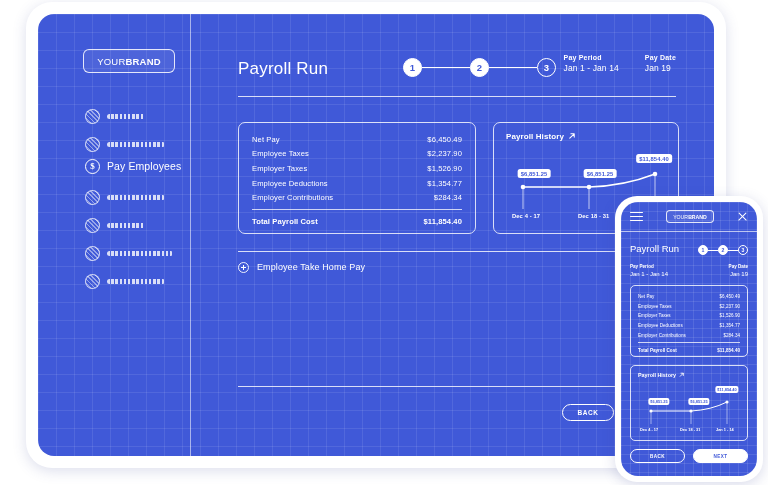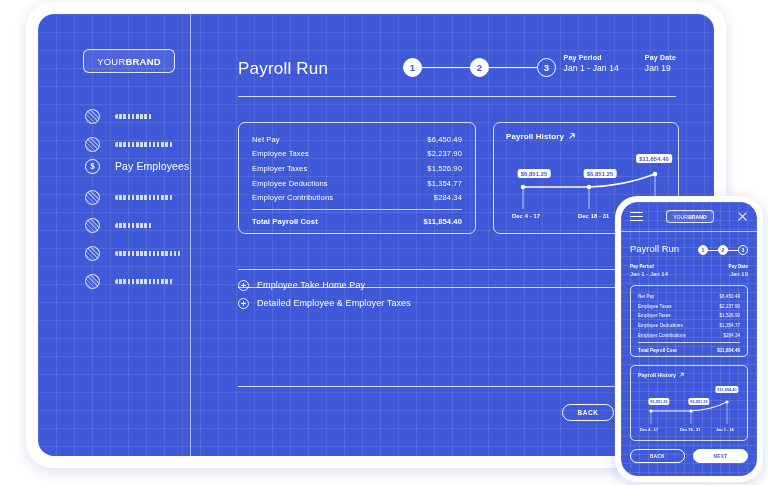--- a/index.html
+++ b/index.html
@@ -59,21 +59,21 @@
     border-radius: 6px;
     background: rgba(255,255,255,0.07);
     display: flex; align-items: center; justify-content: center;
     letter-spacing: .2px;
   }
   #brand .b1 { color: #fff; font-size: 9.5px; font-weight: 400; }
   #brand .b2 { color: #fff; font-size: 9.5px; font-weight: 700; }
 
   .nav-item {
     position: absolute; left: 47px;
-    display: flex; align-items: center; gap: 15px;
+    display: flex; align-items: center; gap: 7px;
     height: 18px;
   }
   .nav-dot {
     width: 15px; height: 15px; border-radius: 50%;
     border: 1.1px solid rgba(255,255,255,0.72);
     flex: 0 0 auto;
     background-image:
       repeating-linear-gradient(45deg, rgba(255,255,255,0.45) 0 1px, transparent 1px 3px);
   }
   .nav-ghost {
@@ -410,27 +410,23 @@
 
             <div class="pt-label" style="left:30px; top:22px">$6,851.25</div>
             <div class="pt-label" style="left:96px; top:22px">$6,851.25</div>
             <div class="pt-label" style="left:150px; top:7px">$11,854.40</div>
 
             <div class="x-label" style="left:8px;  top:66px">Dec 4 - 17</div>
             <div class="x-label" style="left:74px; top:66px">Dec 18 - 31</div>
           </div>
         </div>
 
-        <div class="acc" style="top:255px">
+        <div class="acc" style="top:237px">
           <span class="plus"></span>
           <span class="acc-label">Employee Take Home Pay</span>
-        </div>
-        <div class="acc" style="top:273px">
-          <span class="plus"></span>
-          <span class="acc-label">Detailed Employee &amp; Employer Taxes</span>
         </div>
 
         <div id="foot-rule"></div>
 
         <div id="actions">
           <div class="btn btn-ghost">BACK</div>
           <div class="btn btn-solid">NEXT</div>
         </div>
 
       </div>

